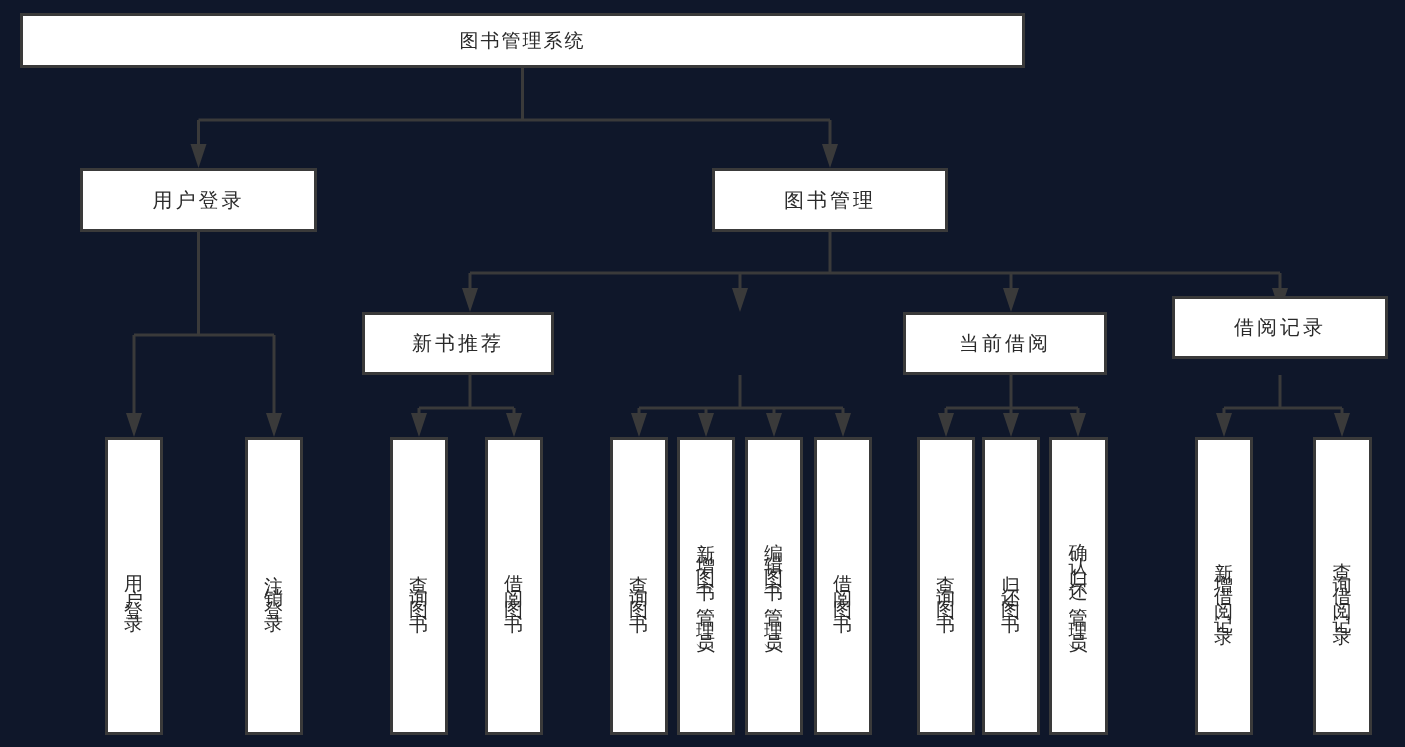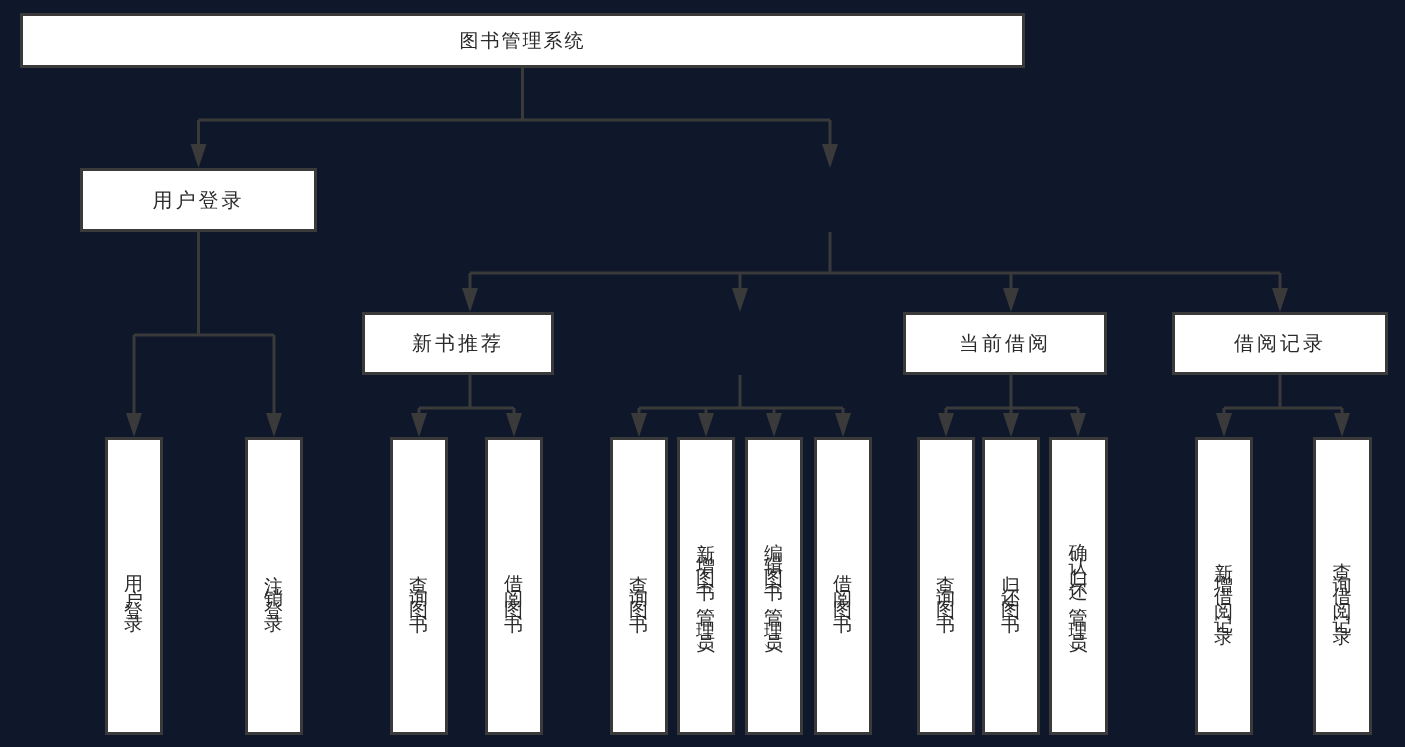--- a/index.html
+++ b/index.html
@@ -88,24 +88,25 @@
       <polygon points="1003,413 1019,413 1011,437"></polygon>
       <polygon points="1070,413 1086,413 1078,437"></polygon>
       <polygon points="1216,413 1232,413 1224,437"></polygon>
       <polygon points="1334,413 1350,413 1342,437"></polygon>
     </g>
   </svg>
 
   <div class="node h-node root-node" style="left:20px; top:13px; width:1005px; height:55px;">图书管理系统</div>
 
   <div class="node h-node" style="left:80px; top:168px; width:237px; height:64px;">用户登录</div>
+  <div class="node h-node" style="left:712px; top:168px; width:236px; height:64px;">图书管理</div>
 
   <div class="node h-node" style="left:362px; top:312px; width:192px; height:63px;">新书推荐</div>
   <div class="node h-node" style="left:903px; top:312px; width:204px; height:63px;">当前借阅</div>
-  <div class="node h-node" style="left:1172px; top:312px; width:216px; height:63px;text-align:right;">借阅记录</div>
+  <div class="node h-node" style="left:1172px; top:296px; width:216px; height:63px;text-align:right;">借阅记录</div>
 
   <div class="node v-node" style="left:105px; top:437px; width:58px; height:298px;">用户登录</div>
   <div class="node v-node" style="left:245px; top:437px; width:58px; height:298px;">注销登录</div>
 
   <div class="node v-node" style="left:390px; top:437px; width:58px; height:298px;">查询图书</div>
   <div class="node v-node" style="left:485px; top:437px; width:58px; height:298px;">借阅图书</div>
 
   <div class="node v-node" style="left:610px; top:437px; width:58px; height:298px;">查询图书</div>
   <div class="node v-node" style="left:677px; top:437px; width:58px; height:298px;">新增图书（管理员）</div>
   <div class="node v-node" style="left:745px; top:437px; width:58px; height:298px;">编辑图书（管理员）</div>

